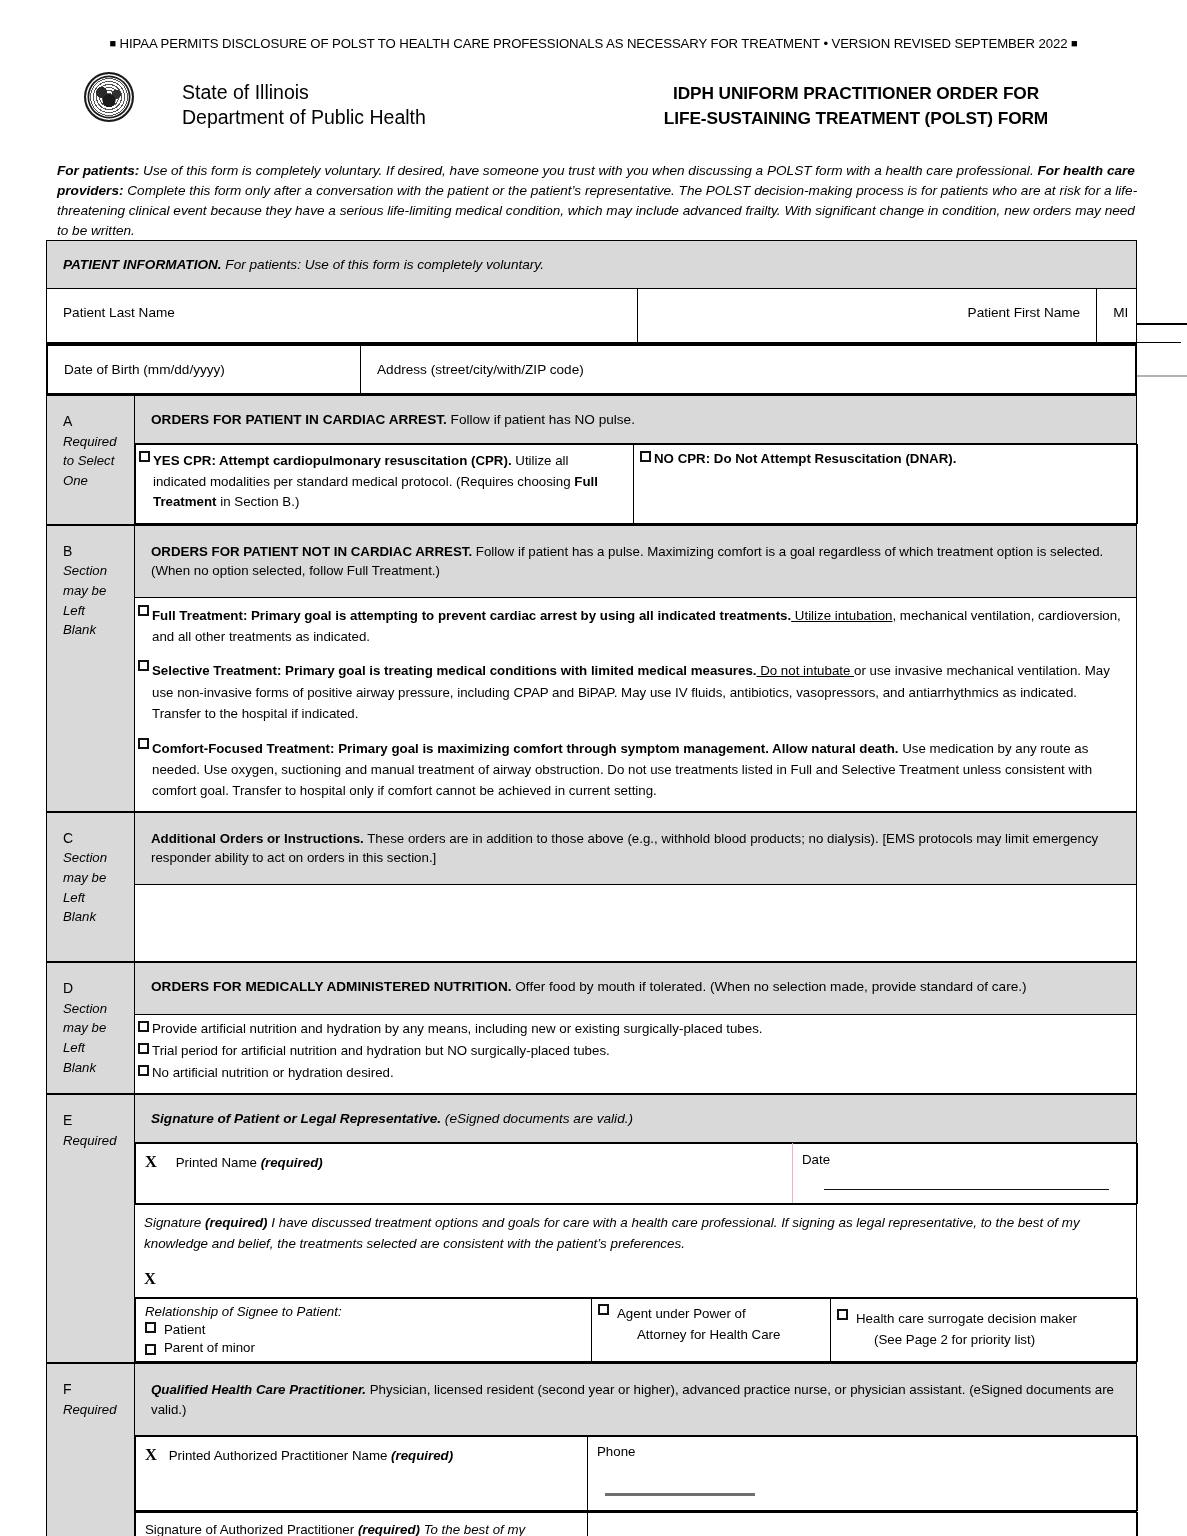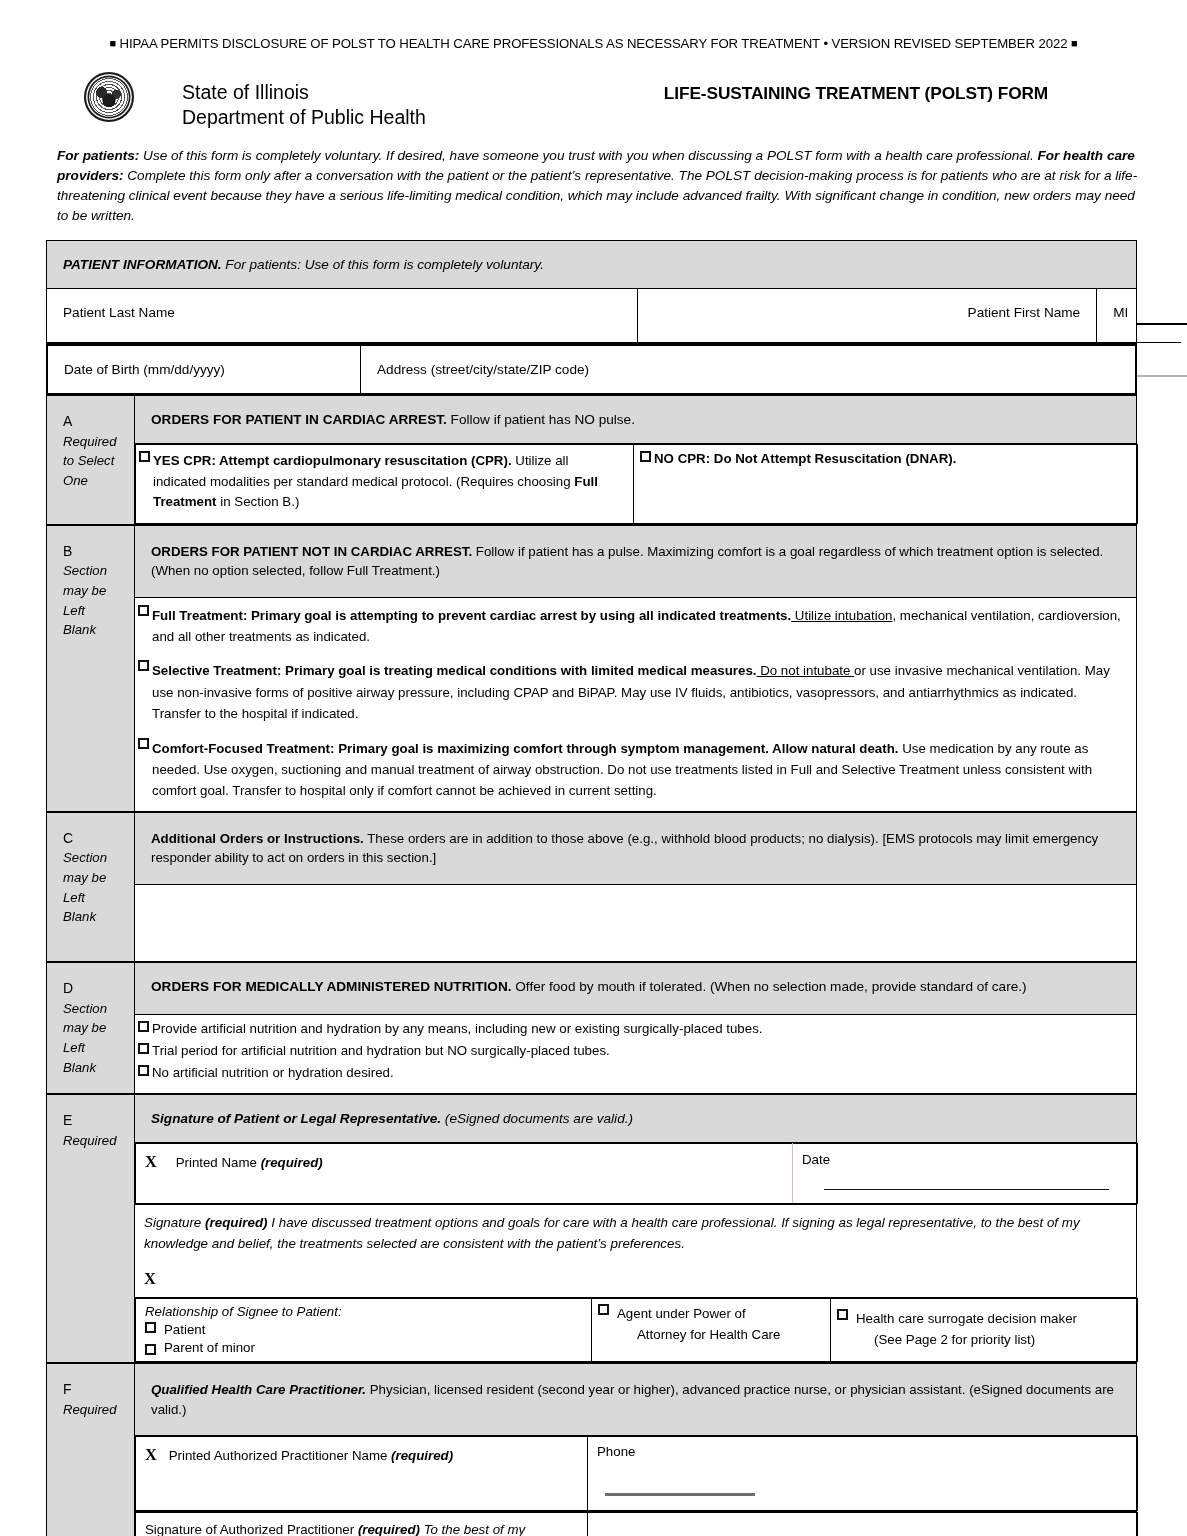--- a/index.html
+++ b/index.html
@@ -61,21 +61,21 @@
     text-align: center;
     font-size: 17.3px;
     font-weight: bold;
     line-height: 25px;
     letter-spacing: -0.1px;
   }
 
   
   .intro {
     position: absolute;
-    left: 57px; top: 146px;
+    left: 57px; top: 161px;
     width: 1085px;
     font-size: 13.6px;
     font-style: italic;
     line-height: 20.1px;
     text-align: left;
   }
   .intro b { font-weight: bold; font-style: italic; }
 
   
   .form {
@@ -162,20 +162,21 @@
   <span class="sq">■</span>
 </div>
 
 <div class="header">
   <div class="seal"></div>
   <div class="agency">
     <div>State of Illinois</div>
     <div>Department of Public Health</div>
   </div>
   <div class="doc-title">
+    <div>IDPH UNIFORM PRACTITIONER ORDER FOR</div>
     <div>LIFE-SUSTAINING TREATMENT (POLST) FORM</div>
   </div>
 </div>
 
 <div class="intro"><b>For patients:</b><span> Use of this form is completely voluntary. If desired, have someone you trust with you when discussing a POLST form with a health care professional. </span><b>For health care providers:</b><span> Complete this form only after a conversation with the patient or the patient’s representative. The POLST decision-making process is for patients who are at risk for a life-threatening clinical event because they have a serious life-limiting medical condition, which may include advanced frailty. With significant change in condition, new orders may need to be written.</span></div>
 
 <div class="stray" style="top:323px;"></div>
 <div class="stray" style="top:375px;height:1.6px;background:#b3b3b3;"></div>
 
 <table class="form">
@@ -231,21 +232,21 @@
         <colgroup>
               <col style="width:313px">
               <col style="width:775px">
             </colgroup>
         <tbody>
               <tr>
           <td style="border-right:1px solid #000;height:44px;" class="lbl">
             <span>Date of Birth (mm/dd/yyyy)</span>
           </td>
           <td style="height:44px;" class="lbl">
-            <span>Address (street/city/state/ZIP code)</span>
+            <span>Address (street/city/with/ZIP code)</span>
           </td>
         </tr>
       </tbody>
           </table>
     </td>
   </tr>
 
   <tr>
     <td class="sec-col thick-top" rowspan="2">
       <div class="letter">A</div>

